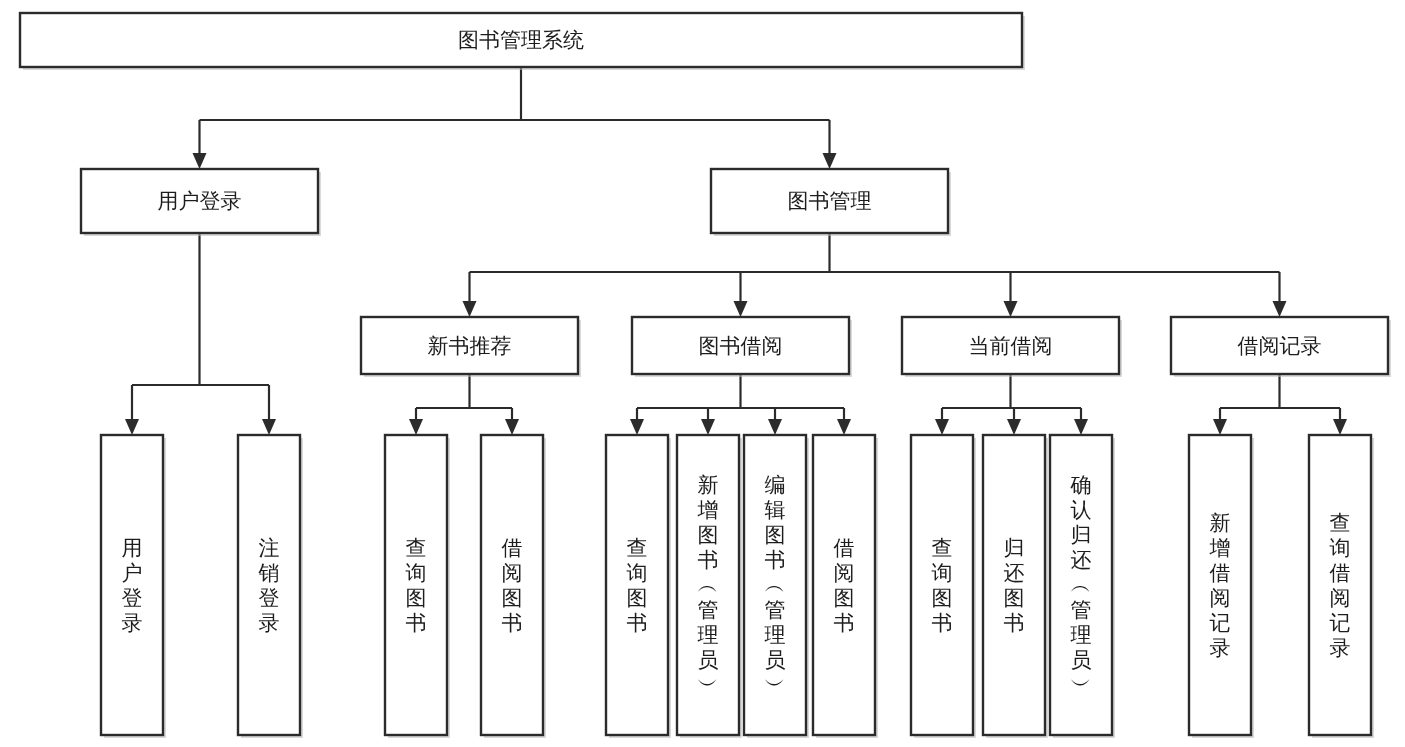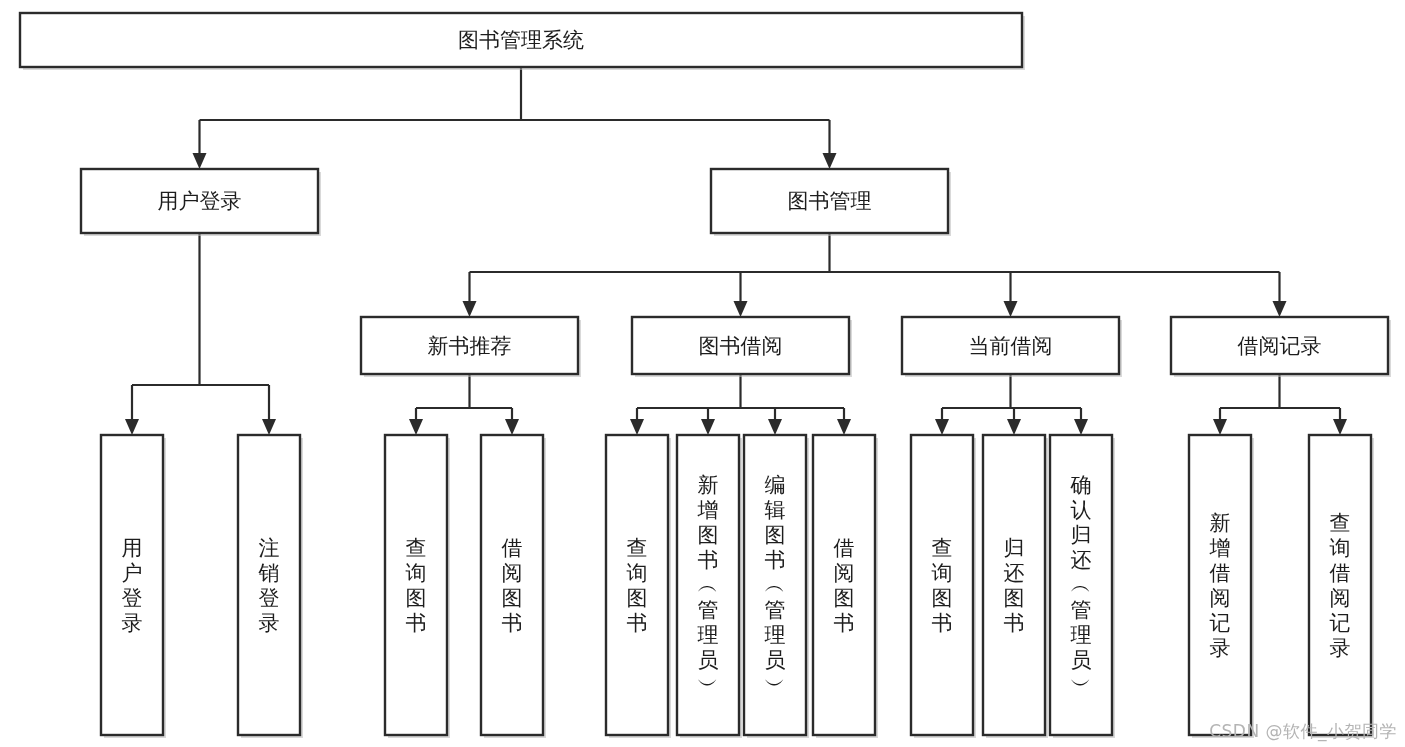--- a/index.html
+++ b/index.html
@@ -224,14 +224,13 @@
           <rect x="1189" y="435" width="62" height="300" class="node-box"></rect>
           <text x="1220" y="529.5" class="node-label-v"><tspan x="1220" dy="0">新</tspan><tspan x="1220" dy="25">增</tspan><tspan x="1220" dy="25">借</tspan><tspan x="1220" dy="25">阅</tspan><tspan x="1220" dy="25">记</tspan><tspan x="1220" dy="25">录</tspan></text>
         </g>
         <g>
           <rect x="1312" y="438" width="62" height="300" class="node-shadow"></rect>
           <rect x="1309" y="435" width="62" height="300" class="node-box"></rect>
           <text x="1340" y="529.5" class="node-label-v"><tspan x="1340" dy="0">查</tspan><tspan x="1340" dy="25">询</tspan><tspan x="1340" dy="25">借</tspan><tspan x="1340" dy="25">阅</tspan><tspan x="1340" dy="25">记</tspan><tspan x="1340" dy="25">录</tspan></text>
         </g>
       </g>
   </svg>
-  <div class="watermark-text">CSDN @软件_小贺同学</div>
 </div>
 
 </body></html>

